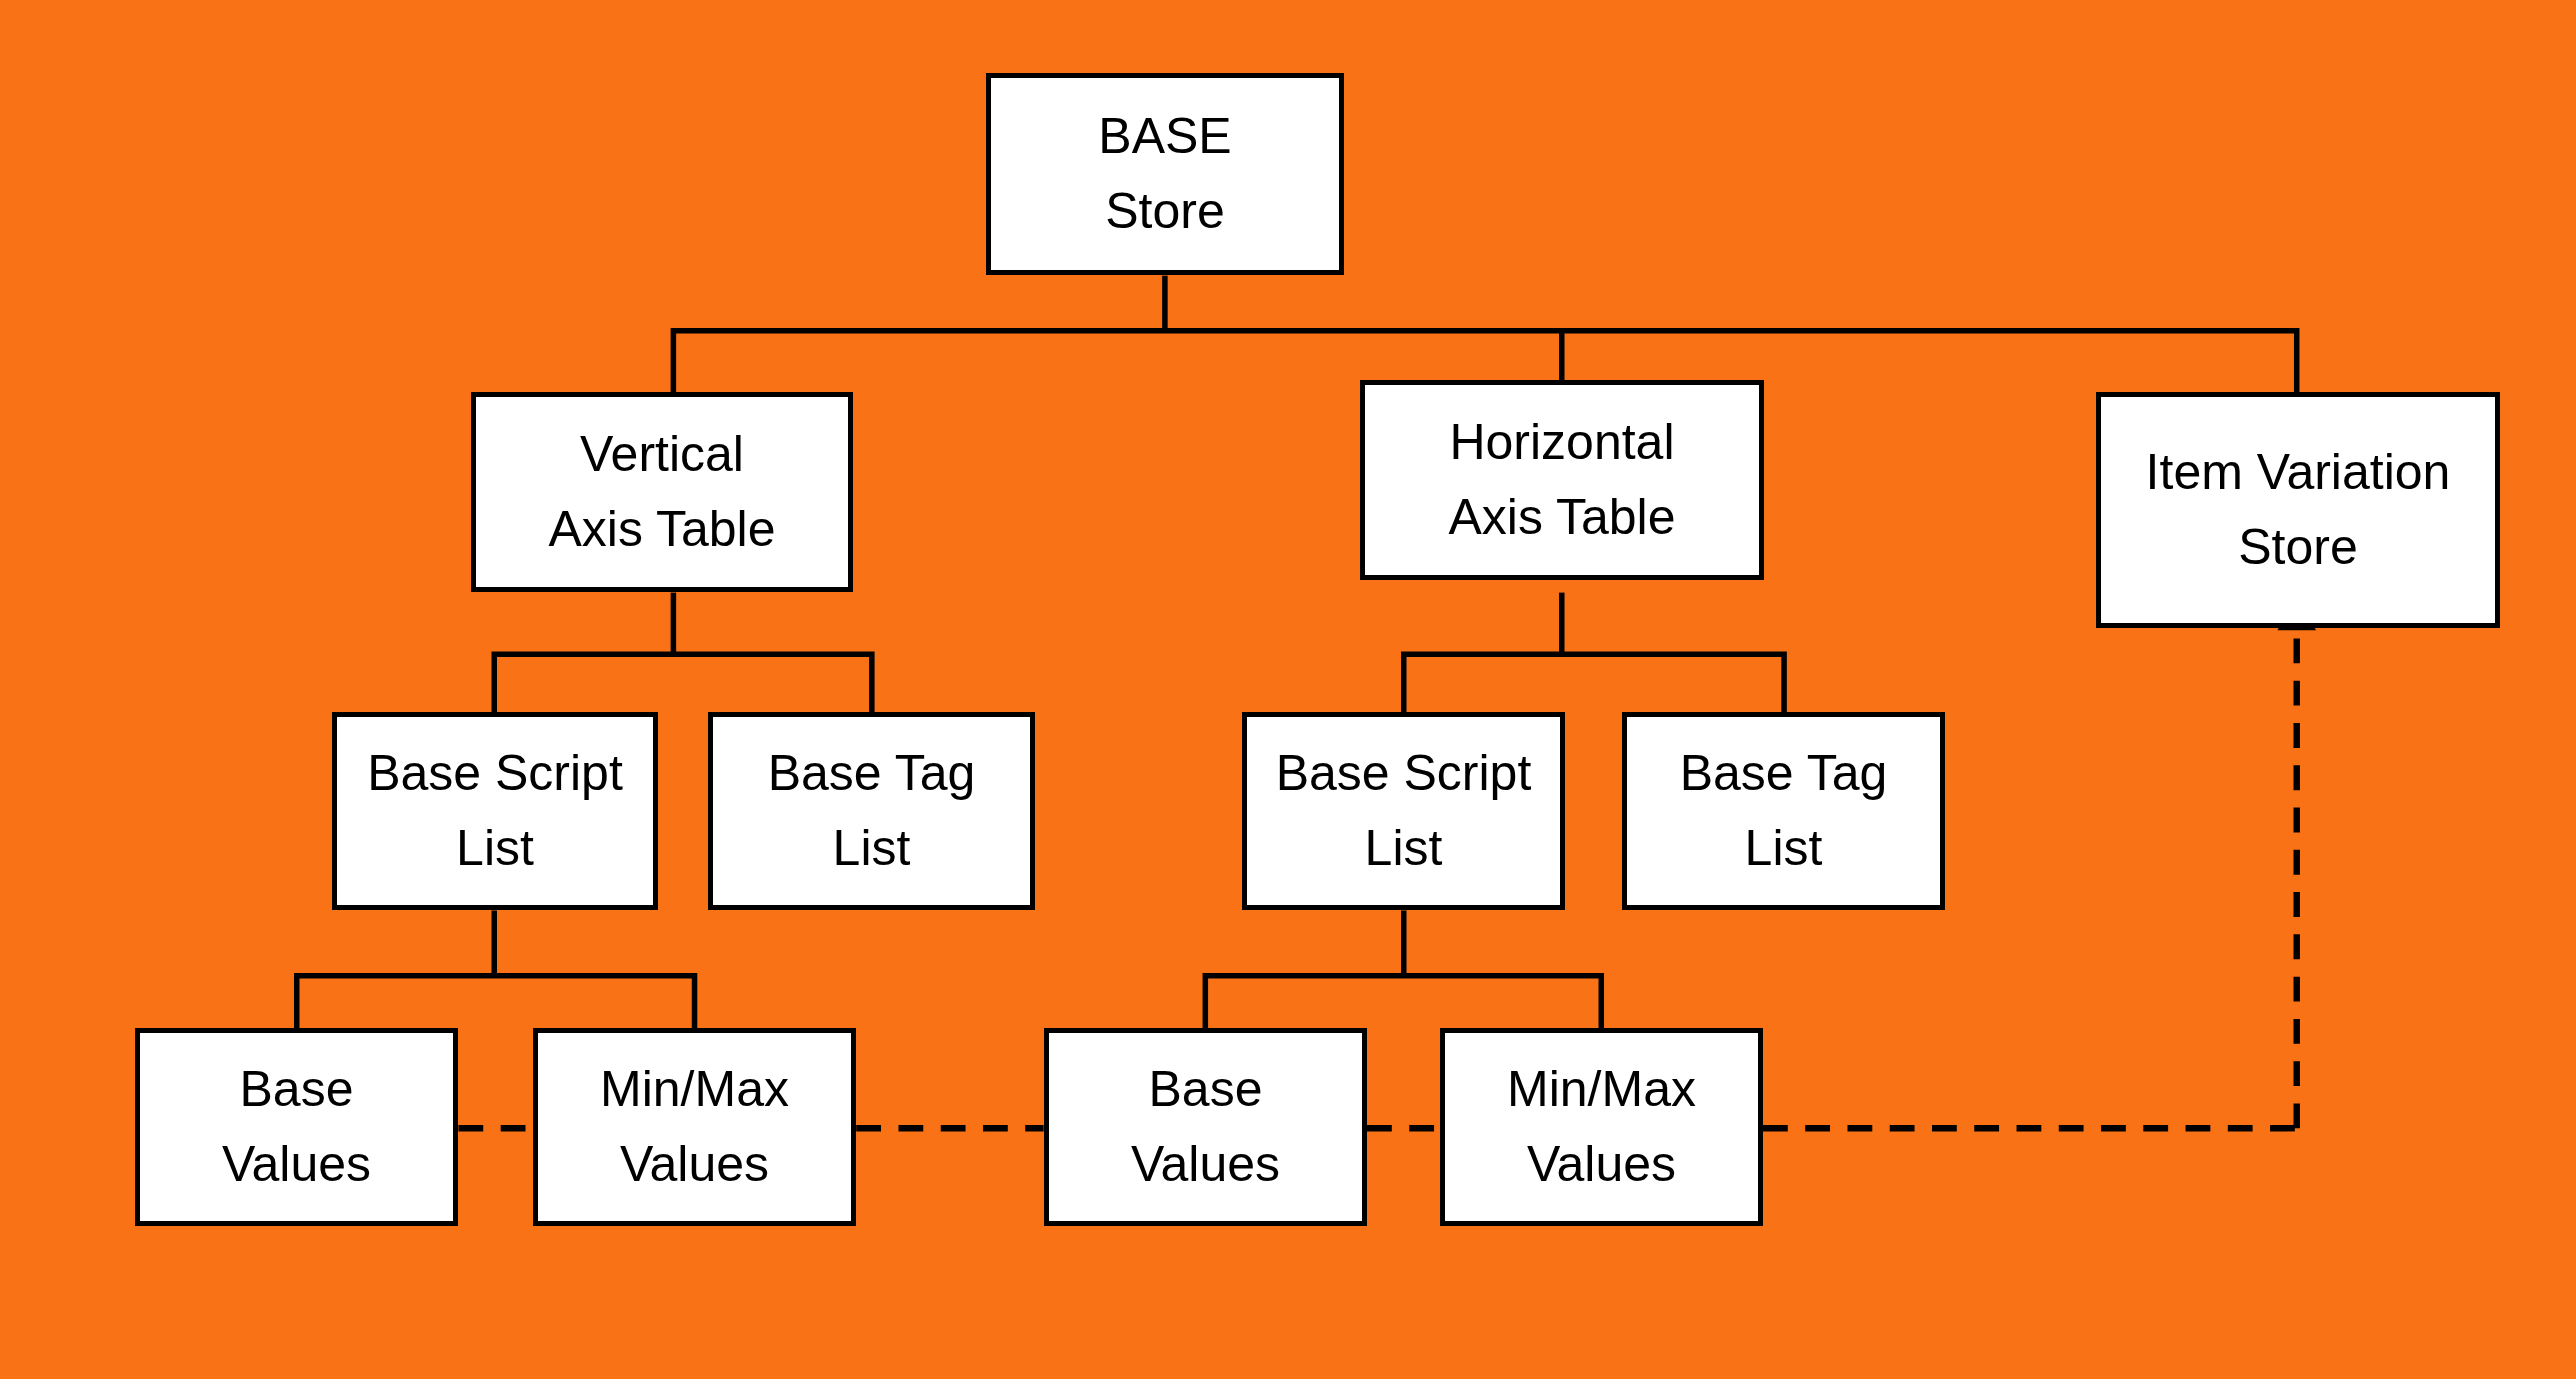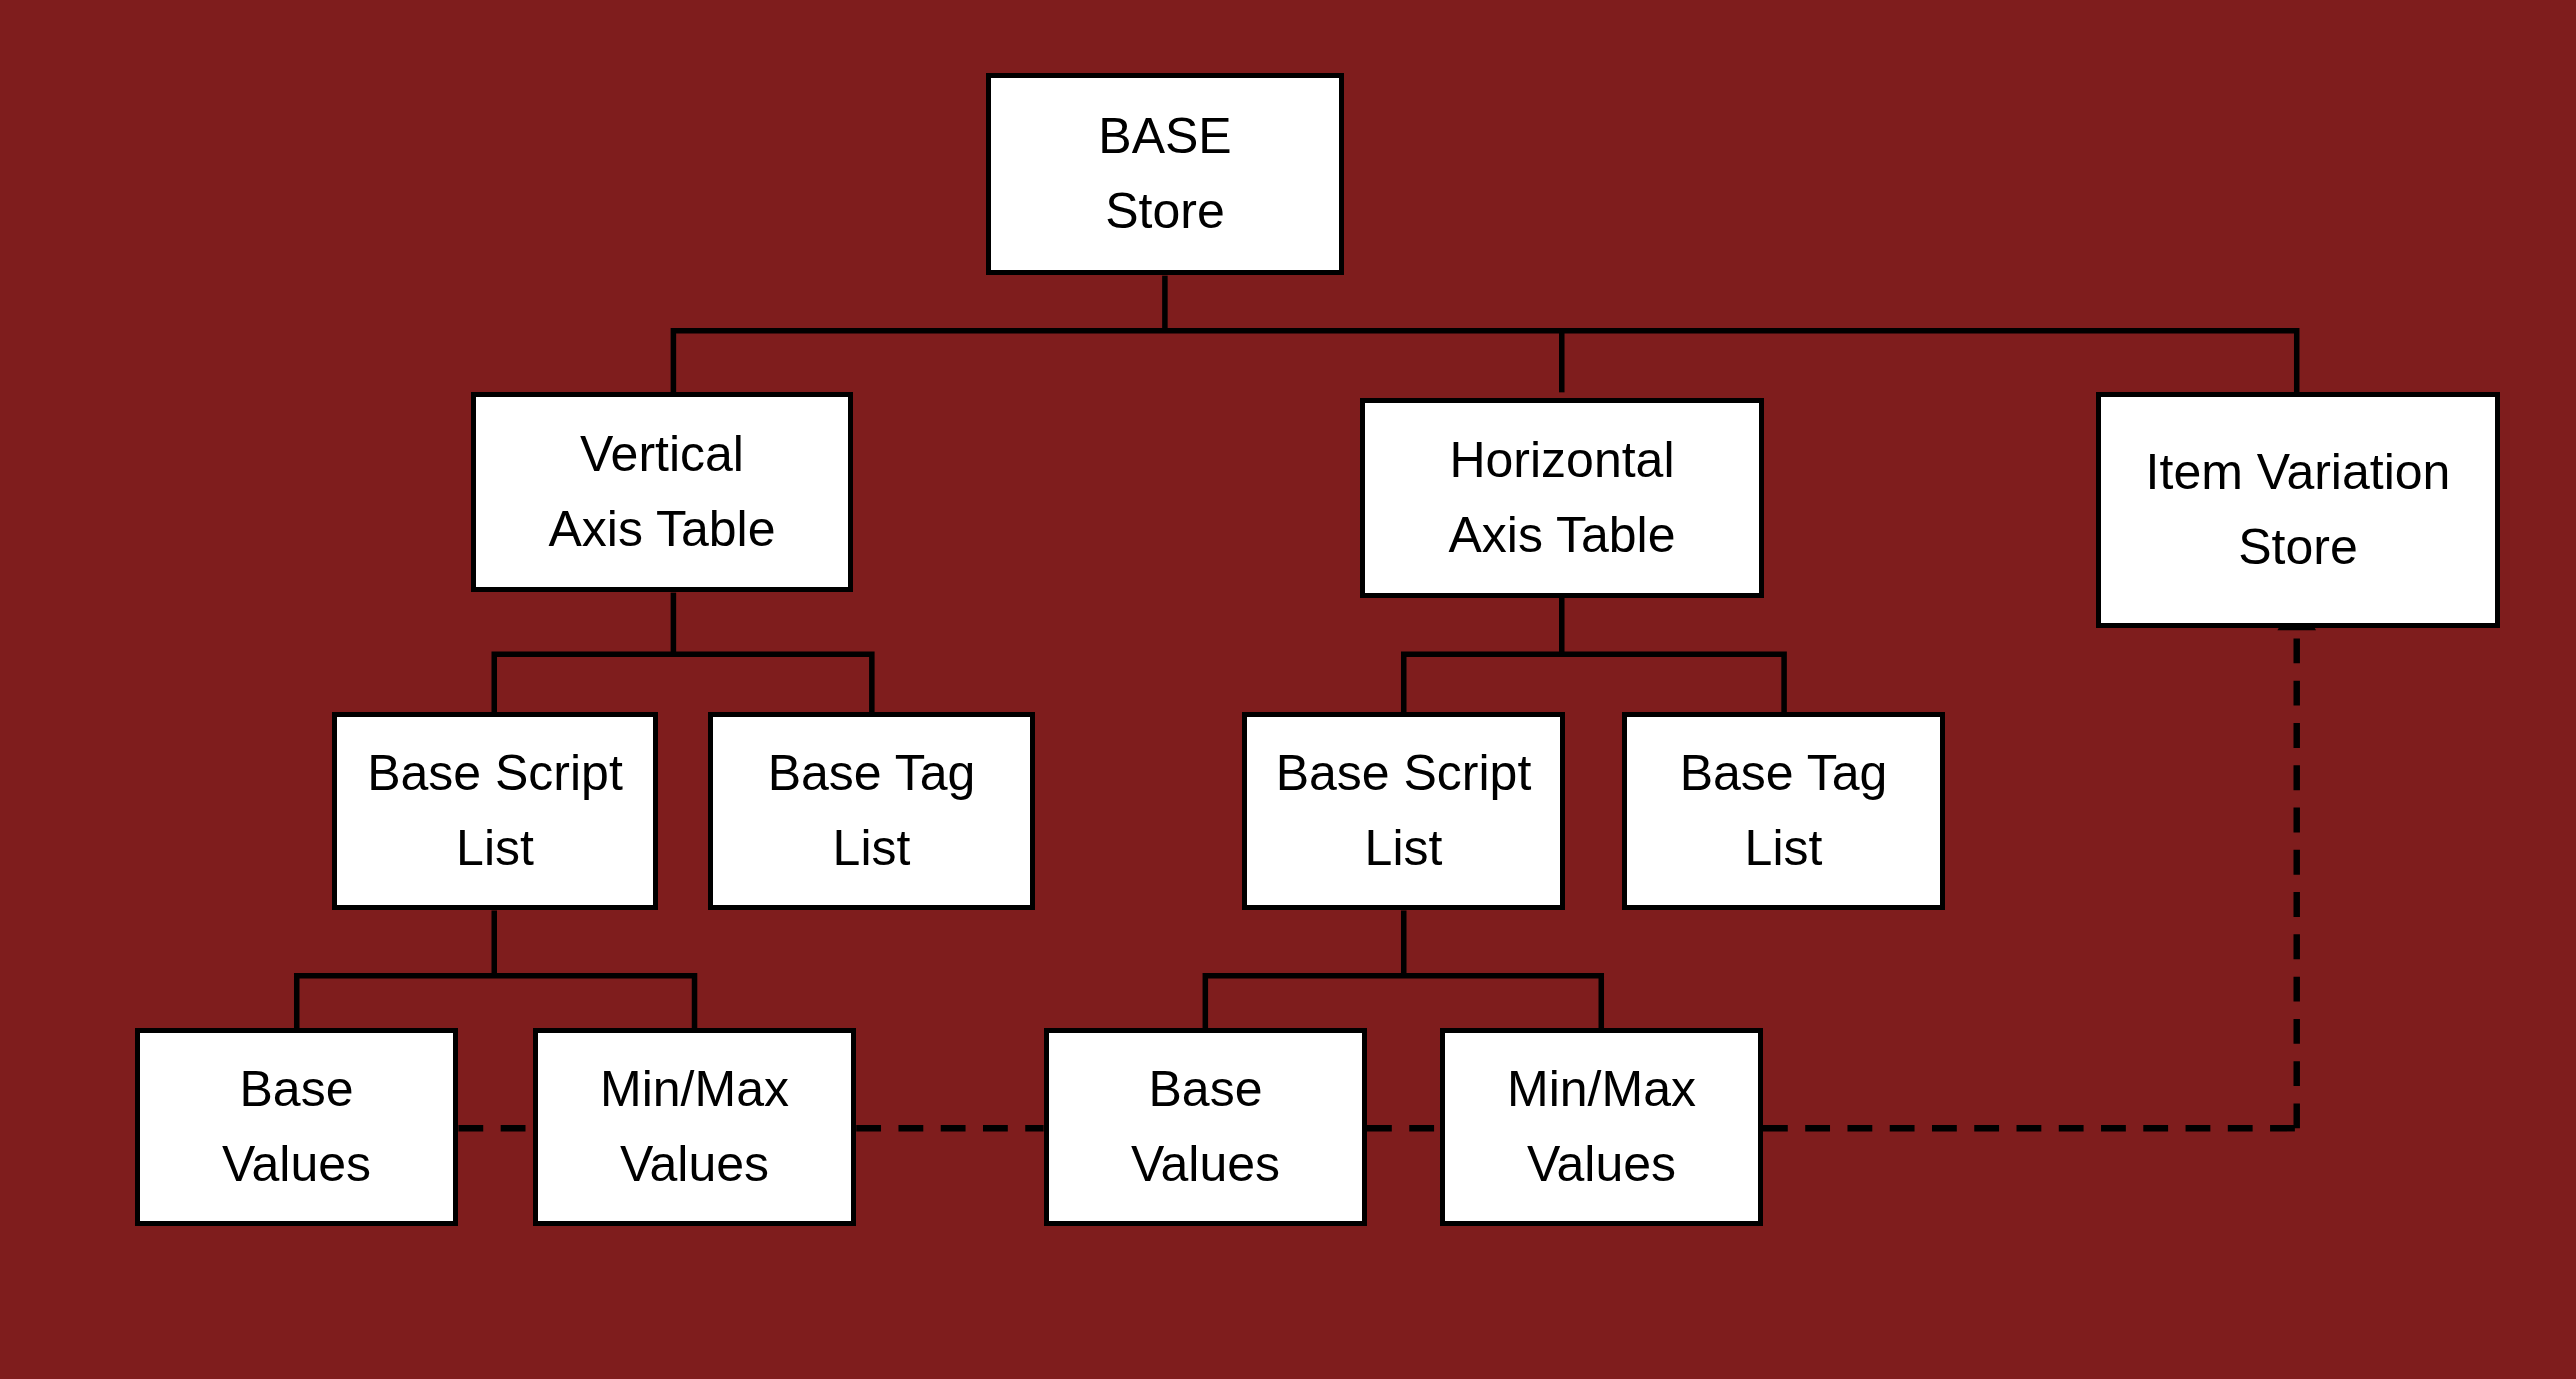--- a/index.html
+++ b/index.html
@@ -4,21 +4,21 @@
 <style>
   html, body {
     margin: 0;
     padding: 0;
     background: #d9d9d9;
   }
   #canvas {
     position: relative;
     width: 2576px;
     height: 1380px;
-    background: #7f1d1d;
+    background: #f97316;
     font-family: "Liberation Sans", sans-serif;
     overflow: hidden;
   }
   #connector-layer {
     position: absolute;
     left: 0;
     top: 0;
     width: 2576px;
     height: 1380px;
   }
@@ -77,21 +77,21 @@
   <div class="node" style="left:986px; top:73px; width:358px; height:202px;">
     <span>BASE</span>
     <span>Store</span>
   </div>
 
   <div class="node" style="left:471px; top:392px; width:382px; height:200px;">
     <span>Vertical</span>
     <span>Axis Table</span>
   </div>
 
-  <div class="node" style="left:1360px; top:398px; width:404px; height:200px;">
+  <div class="node" style="left:1360px; top:380px; width:404px; height:200px;">
     <span>Horizontal</span>
     <span>Axis Table</span>
   </div>
 
   <div class="node" style="left:2096px; top:392px; width:404px; height:236px;">
     <span>Item Variation</span>
     <span>Store</span>
   </div>
 
   <div class="node" style="left:332px; top:712px; width:326px; height:198px;">

